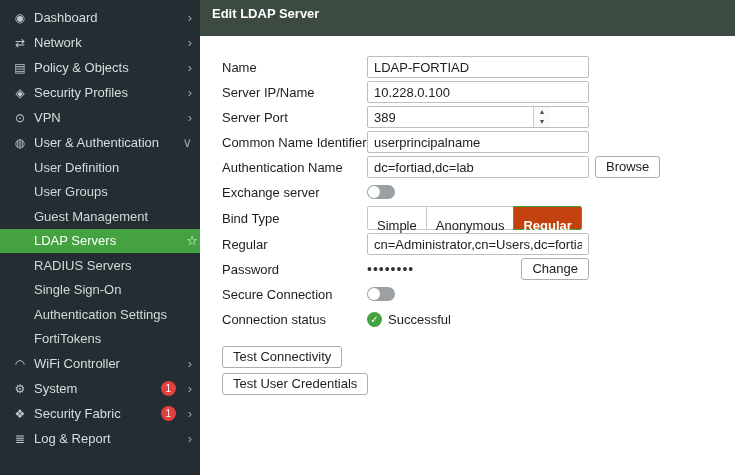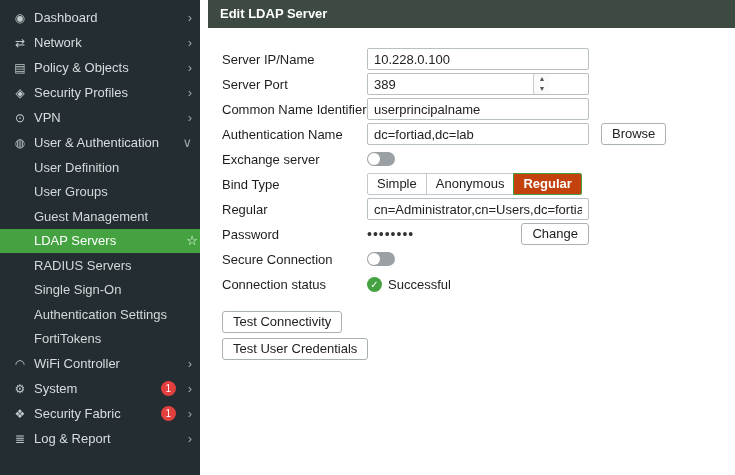--- a/index.html
+++ b/index.html
@@ -34,22 +34,22 @@
     display:flex; align-items:center; height:24.5px;
     padding:0 2px 0 34px; color:#d2d9db; cursor:pointer; white-space:nowrap;
   }
   .sub-item.active { background:#44a340; color:#fff; }
   .sub-item .lbl { flex:1; }
   .sub-item .star { color:#fff; font-size:13px; }
 
   
   .main { flex:1; display:flex; flex-direction:column; background:#fff; min-width:0; }
   .page-header {
-    height:28px; background:#3d4a42; color:#fff;
-    font-weight:bold; line-height:28px; padding-left:12px; flex-shrink:0;margin-left:8px;
+    height:36px; background:#3d4a42; color:#fff;
+    font-weight:bold; line-height:28px; padding-left:12px; flex-shrink:0;
   }
   .content { flex:1; padding:20px 0 0 22px; overflow:hidden; }
 
   .row { display:flex; align-items:center; margin-bottom:3px; min-height:22px; }
   .row > label { width:145px; flex-shrink:0; color:#1d1d1d; }
   .field { width:222px; display:flex; align-items:center; }
 
   input.text {
     width:222px; height:22px; border:1px solid #b9c0c4; border-radius:2px;
     padding:0 6px; font-size:13px; color:#222; outline:none;
@@ -61,35 +61,35 @@
     border-left:1px solid #ccc; display:flex; flex-direction:column; background:#fafafa;
   }
   .spin span { flex:1; font-size:7px; line-height:10px; text-align:center; color:#555; cursor:pointer; }
 
   .btn {
     display:inline-block; border:1px solid #a9b0b4; background:#fff; color:#222;
     border-radius:3px; padding:2px 10px; height:22px; line-height:16px;
     font-size:13px; cursor:pointer; white-space:nowrap;
     font-family:"Liberation Sans", sans-serif;
   }
-  .browse-btn { margin-left:12px; }
+  .browse-btn { margin-left:6px; }
 
   .toggle {
     width:28px; height:14px; border-radius:8px; background:#9aa0a3;
     position:relative; cursor:pointer;
   }
   .toggle .knob {
     position:absolute; left:1px; top:1px; width:12px; height:12px;
     border-radius:50%; background:#fff;
   }
 
   .segmented { display:flex; }
   .seg {
     border:1px solid #c3c9cc; background:#fff; color:#222;
-    padding:2px 9px; height:22px; line-height:16px; cursor:pointer;
+    padding:11px 9px; height:22px; line-height:16px; cursor:pointer;
     margin-left:-1px; white-space:nowrap;
   }
   .seg:first-child { margin-left:0; border-radius:2px 0 0 2px; }
   .seg:last-child { border-radius:0 2px 2px 0; }
   .seg.selected { background:#c2410c; border-color:#44a340; color:#fff; font-weight:bold; }
 
   .pwd-dots { font-size:14px; letter-spacing:1px; color:#333; }
 
   .status-check {
     width:15px; height:15px; border-radius:50%; background:#44a340;
@@ -198,20 +198,24 @@
     </div>
 
   </aside>
 
   <div class="main">
 
     <header class="page-header">Edit LDAP Server</header>
 
     <div class="content">
 
+      <div class="row">
+        <label>Name</label>
+        <input class="text" type="text" value="LDAP-FORTIAD" style="">
+      </div>
 
       <div class="row">
         <label>Server IP/Name</label>
         <input class="text" type="text" value="10.228.0.100" style="">
       </div>
 
       <div class="row">
         <label>Server Port</label>
         <div class="input-wrap">
           <input class="text" type="text" value="389" style="">

